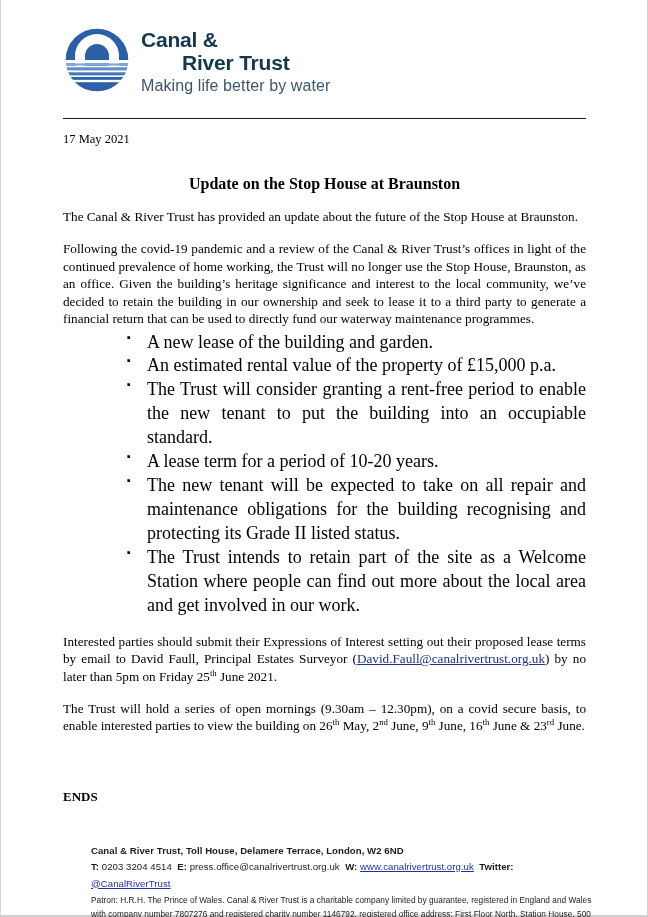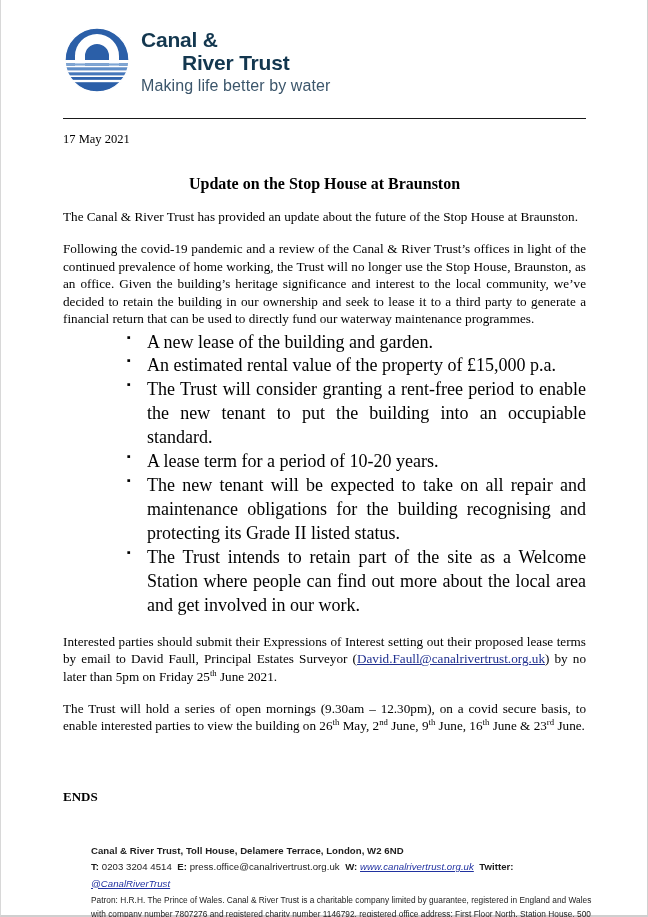--- a/index.html
+++ b/index.html
@@ -167,21 +167,20 @@
   .footer .contact b { font-weight: 700; }
   .footer .legal {
     font-size: 8.3px;
     line-height: 1.62;
     margin-top: 2px;
     letter-spacing: 0.02px;
   }
   .footer a {
     color: #2031a0;
     text-decoration: underline;
-    font-style: italic;
   }
 </style>
 </head>
 <body>
 
 <div class="page">
   <div class="content">
 
     <div class="masthead">
       <div class="logo-mark">

